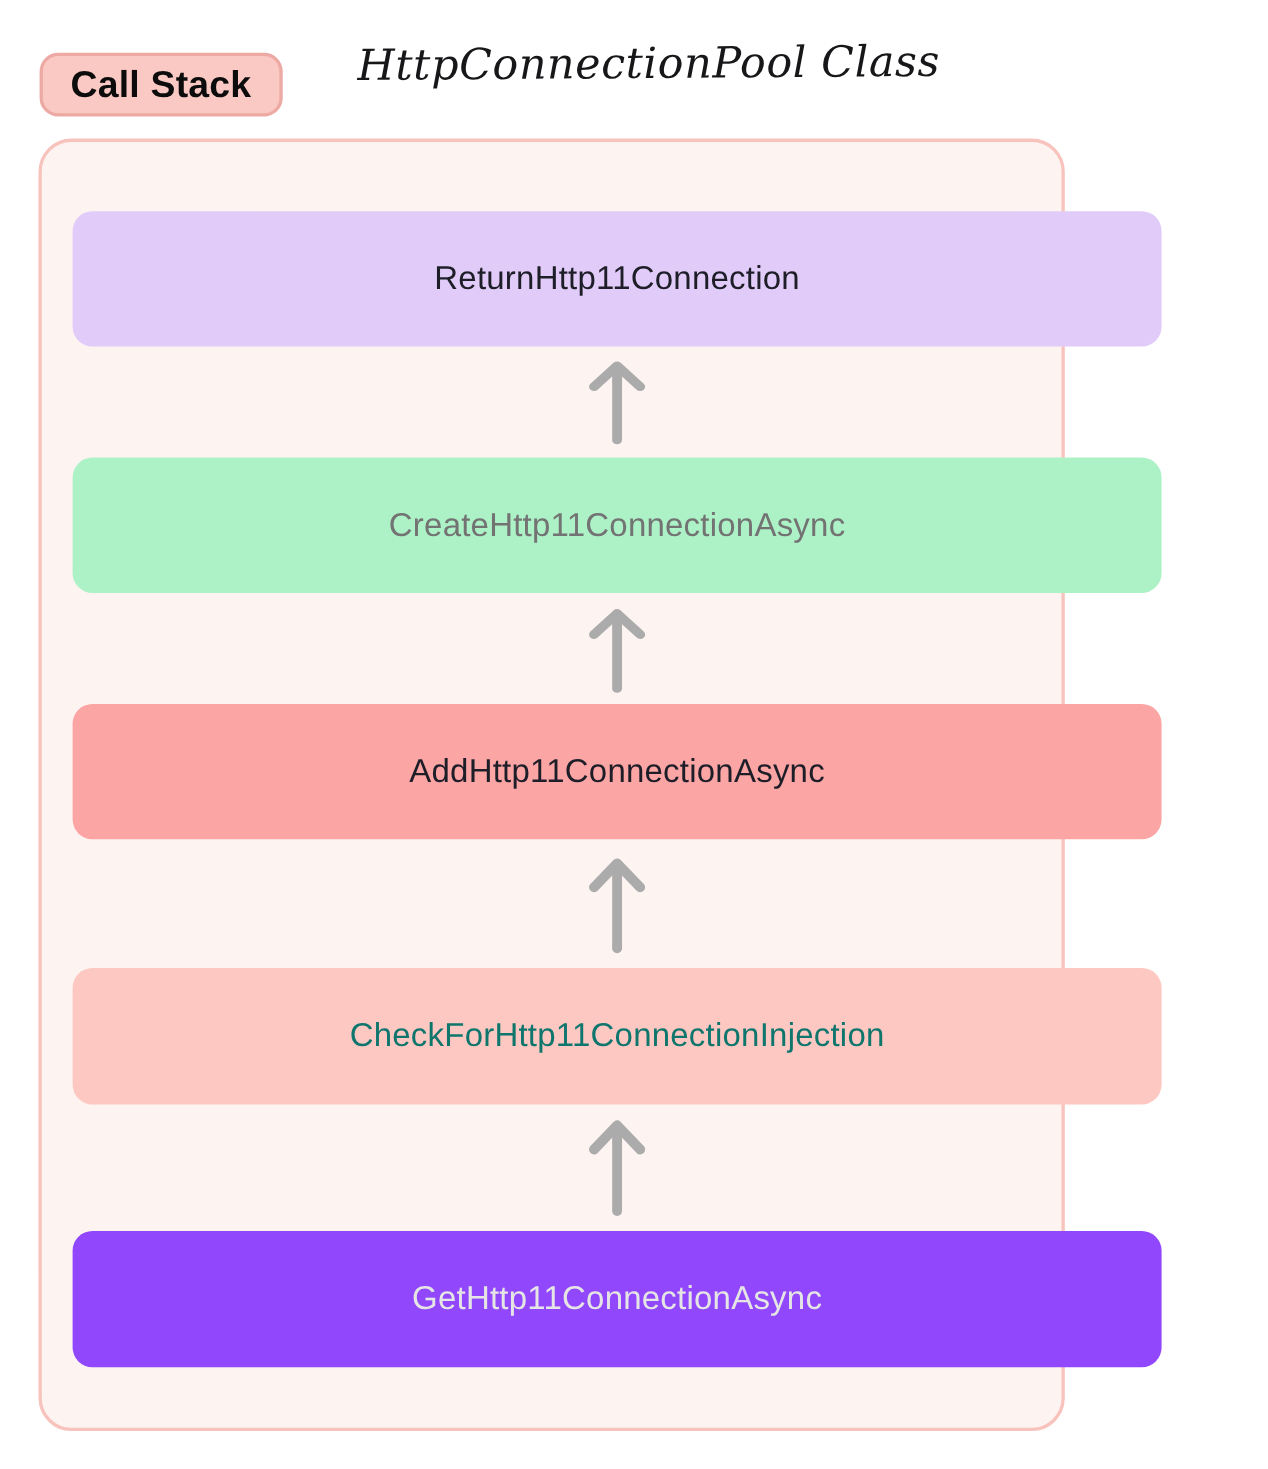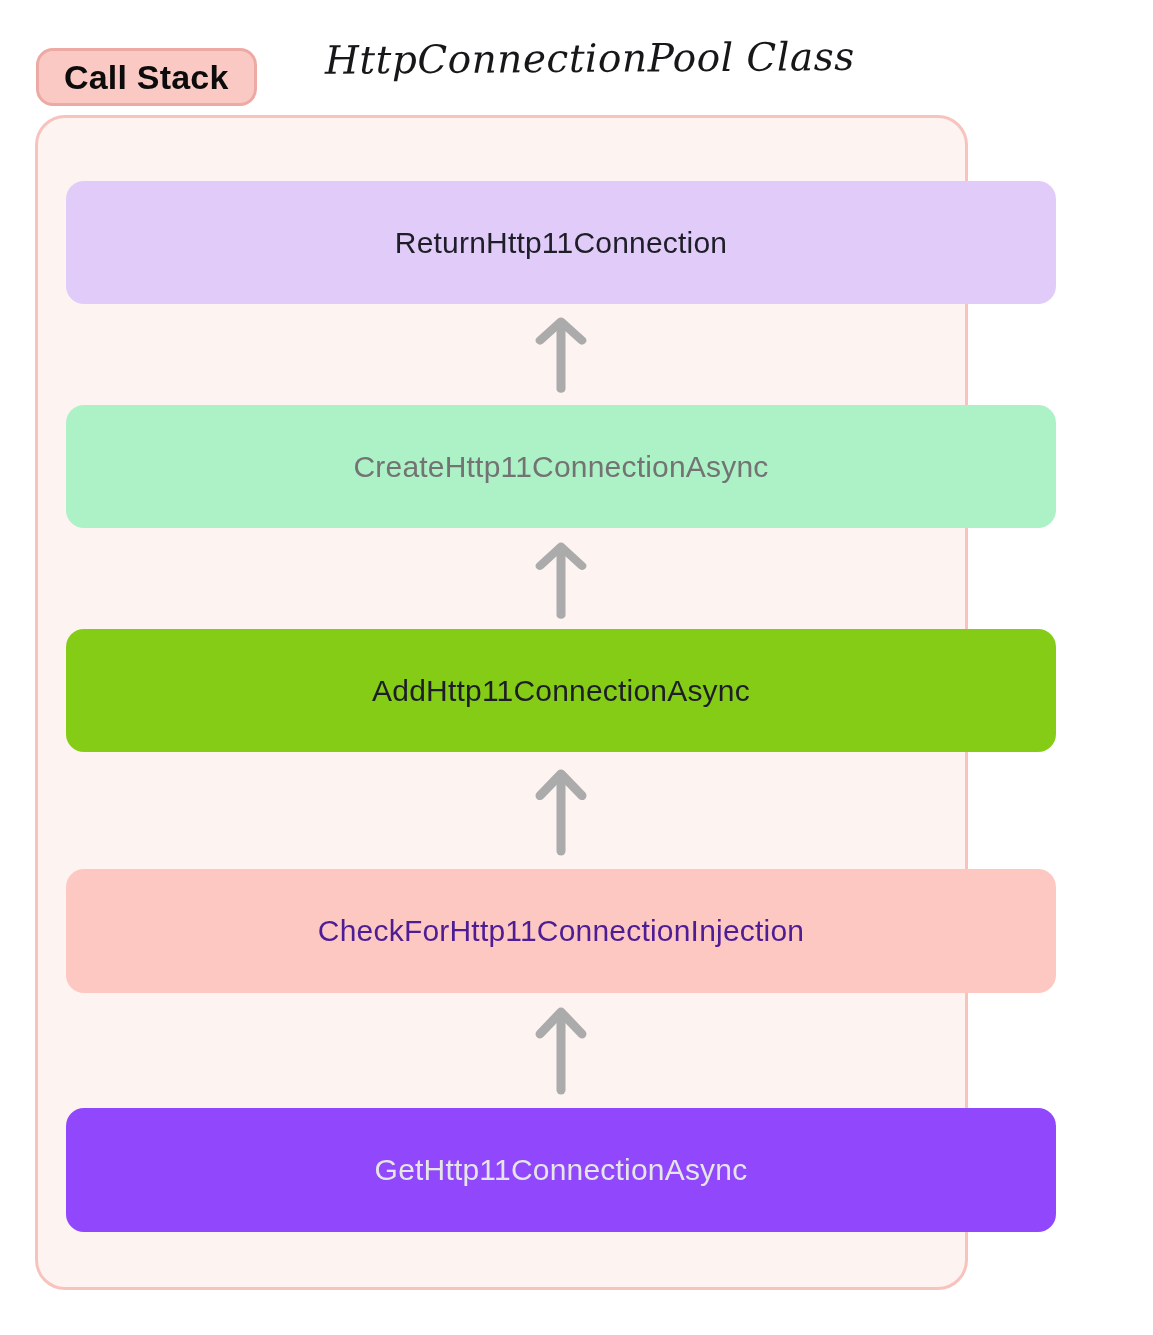--- a/index.html
+++ b/index.html
@@ -45,21 +45,21 @@
     font-weight: 500;
     color: #17171a;
     letter-spacing: 0.5px;
     transform: rotate(-0.4deg);
     white-space: nowrap;
   }
   
   .panel {
     position: absolute;
     left: 35px;
-    top: 115px;
+    top: 126px;
     width: 933px;
     height: 1175px;
     box-sizing: border-box;
     border: 3px solid;
     border-radius: 30px;
   }
   
   .frame {
     position: absolute;
     left: 28px;
@@ -112,30 +112,30 @@
 
     <div class="frame frame-1" style="background: rgb(173, 241, 198); color: #737373;">CreateHttp11ConnectionAsync</div>
 
     <svg class="arrow arrow-1" viewBox="0 0 64 96" preserveAspectRatio="none">
       <g fill="none" stroke-width="9" stroke-linecap="round" stroke-linejoin="round" stroke="#ababab">
         <path d="M32 12 L32 89"></path>
         <path d="M11 33 L32 11 L53 33"></path>
       </g>
     </svg>
 
-    <div class="frame frame-2" style="background: #84cc16; color: rgb(30, 30, 40); text-align: center;">AddHttp11ConnectionAsync</div>
+    <div class="frame frame-2" style="background: #fca5a5; color: rgb(30, 30, 40); text-align: center;">AddHttp11ConnectionAsync</div>
 
     <svg class="arrow arrow-2" viewBox="0 0 64 96" preserveAspectRatio="none">
       <g fill="none" stroke-width="9" stroke-linecap="round" stroke-linejoin="round" stroke="#ababab">
         <path d="M32 12 L32 89"></path>
         <path d="M11 33 L32 11 L53 33"></path>
       </g>
     </svg>
 
-    <div class="frame frame-3" style="background: rgb(254, 200, 194); color: #4c1d95;">CheckForHttp11ConnectionInjection</div>
+    <div class="frame frame-3" style="background: rgb(254, 200, 194); color: #0f766e;">CheckForHttp11ConnectionInjection</div>
 
     <svg class="arrow arrow-3" viewBox="0 0 64 96" preserveAspectRatio="none">
       <g fill="none" stroke-width="9" stroke-linecap="round" stroke-linejoin="round" stroke="#ababab">
         <path d="M32 12 L32 89"></path>
         <path d="M11 33 L32 11 L53 33"></path>
       </g>
     </svg>
 
     <div class="frame frame-4" style="background: rgb(145, 71, 251); color: #e5e5e5;">GetHttp11ConnectionAsync</div>
 

